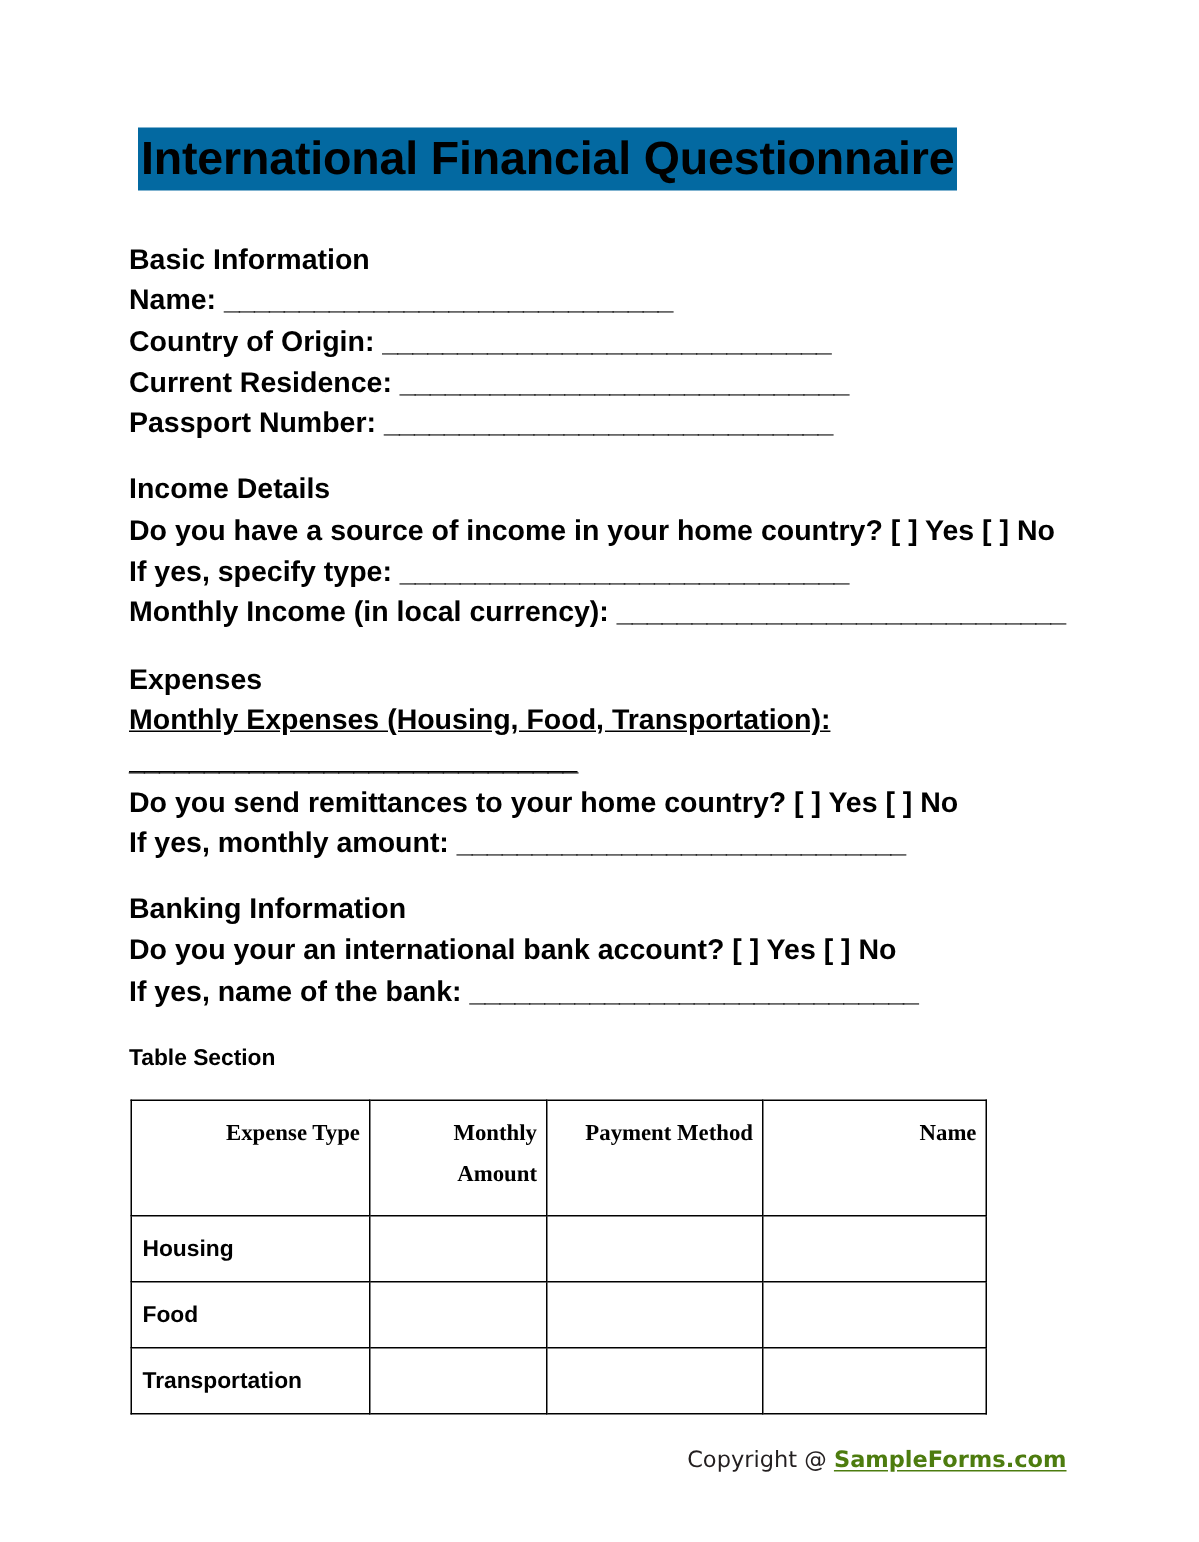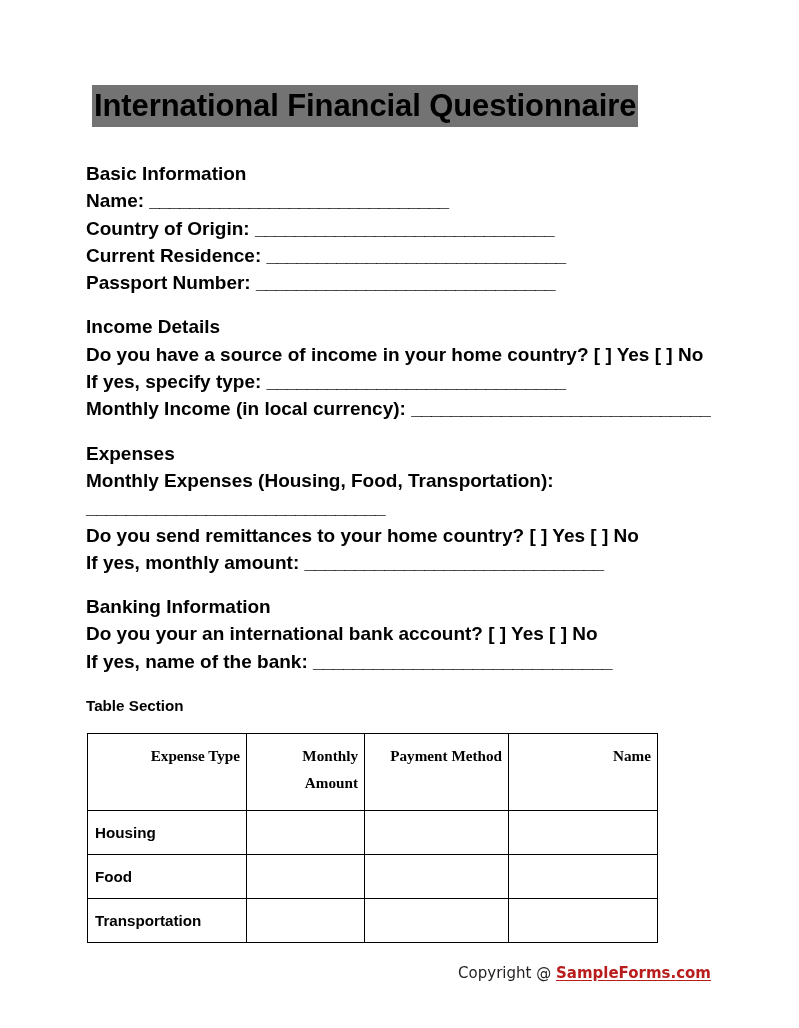--- a/index.html
+++ b/index.html
@@ -26,21 +26,21 @@
 
   
   .title-wrap {
     position: absolute;
     top: 82px;
     left: 92px;
     width: 614px;
   }
   .doc-title {
     display: inline;
-    background: #737373;
+    background: #0369a1;
     font-size: 31px;
     font-weight: bold;
     line-height: 48px;
     letter-spacing: -0.1px;
     padding: 3px 2px 4px 2px;
     box-decoration-break: clone;
     -webkit-box-decoration-break: clone;
     white-space: nowrap;
   }
 
@@ -63,20 +63,21 @@
   .sec-head {
     font-weight: bold;
     white-space: nowrap;
   }
   .line {
     font-weight: bold;
     white-space: nowrap;
   }
   .line.wrap {
     white-space: normal;
+    text-decoration: underline;
   }
   .blank {
     letter-spacing: -0.6px;
   }
 
   
   .table-section-head {
     position: absolute;
     top: 692px;
     left: 86px;
@@ -131,21 +132,21 @@
     box-sizing: border-box;
     font-family: "DejaVu Sans", sans-serif;
     font-size: 15px;
     color: #231f20;
     white-space: nowrap;
   }
   .footer .cp-label {
     font-weight: normal;
   }
   .footer .cp-link {
-    color: #b91c1c;
+    color: #4d7c0f;
     font-weight: bold;
     text-decoration: underline;
     text-underline-offset: 2px;
   }
 </style>
 </head>
 <body>
 
 <div class="page">
 

